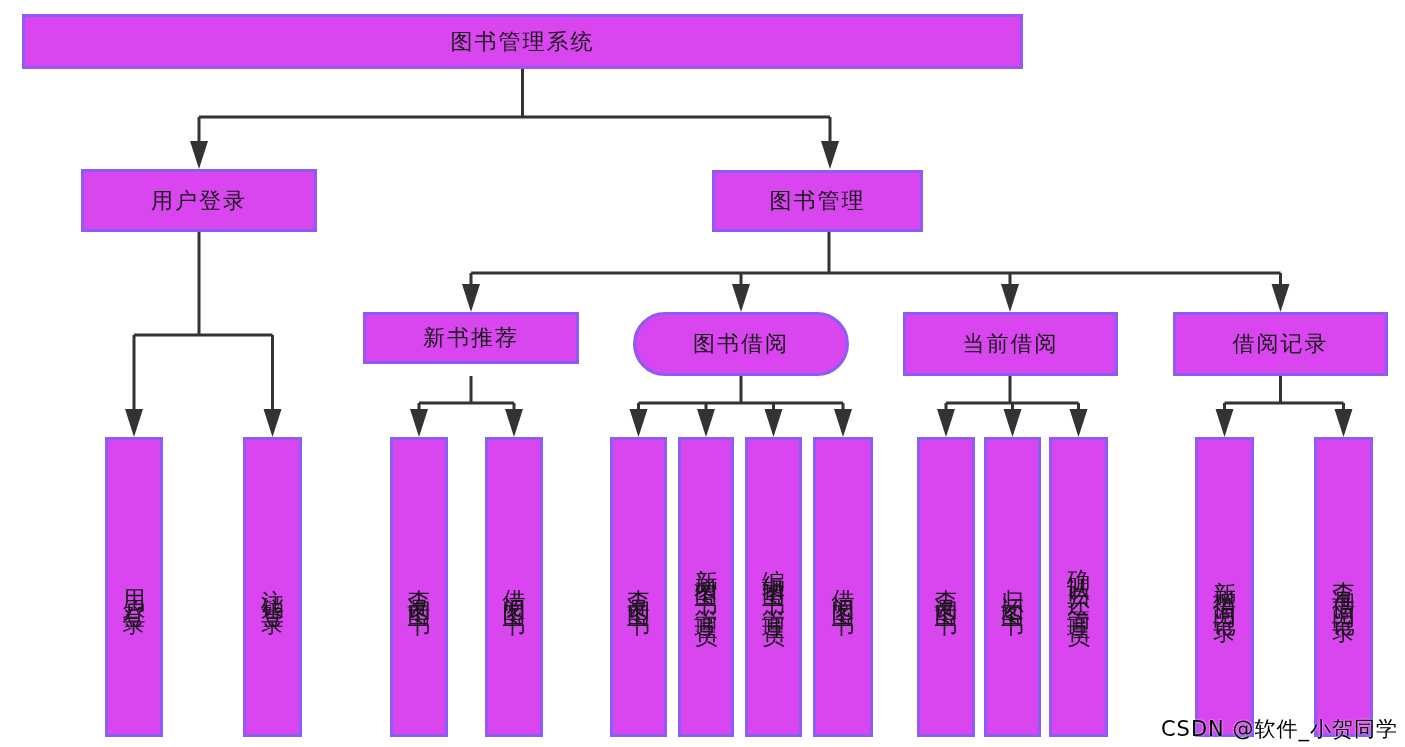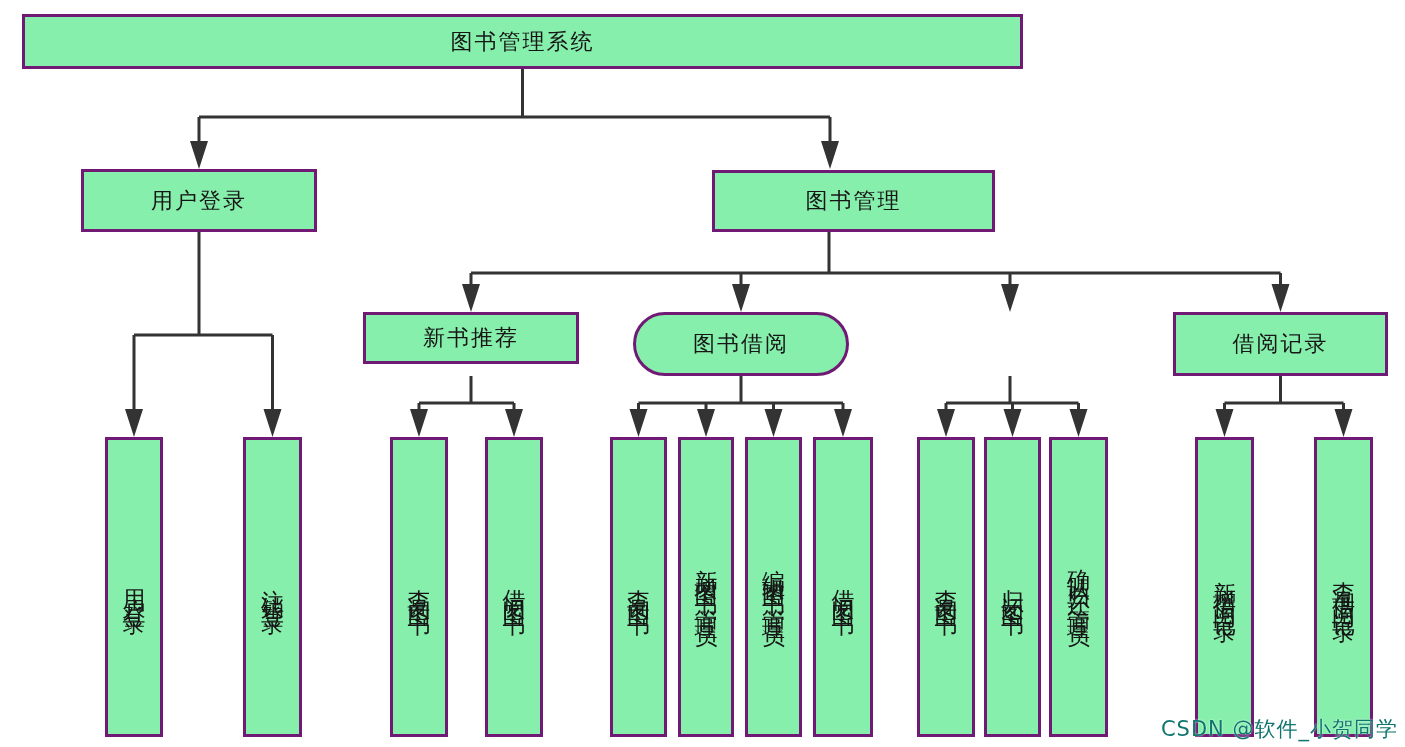--- a/index.html
+++ b/index.html
@@ -7,22 +7,22 @@
     position:relative;
     width:1405px;height:747px;
     background:#ffffff;
     overflow:hidden;
     font-family:"DejaVu Sans","Liberation Sans",sans-serif;
   }
   .wires{position:absolute;left:0;top:0;width:1405px;height:747px;}
   .box{
     position:absolute;
     box-sizing:border-box;
-    background:#86efac;
-    border:3px solid #701a75;
+    background:#d946ef;
+    border:3px solid #8b5cf6;
     display:flex;
     align-items:center;
     justify-content:center;
     color:#161616;
   }
   .box.h span{
     font-size:22px;
     letter-spacing:2px;
     white-space:nowrap;
     line-height:1;
@@ -34,21 +34,21 @@
     letter-spacing:8px;
     line-height:1;
     white-space:nowrap;
   }
   .watermark{
     position:absolute;
     right:7px;
     bottom:4px;
     font-size:21px;
     letter-spacing:1px;
-    color:#0f766e;
+    color:#000000;
     text-shadow:0 0 2px #ffffff;
     white-space:nowrap;
     z-index:5;
   }
 </style>
 </head>
 <body>
 
 <div class="stage">
 
@@ -90,29 +90,32 @@
     </g>
   </svg>
 
   <div class="box h" style="left:22px;top:14px;width:1001px;height:55px;">
     <span>图书管理系统</span>
   </div>
 
   <div class="box h" style="left:81px;top:169px;width:236px;height:63px;">
     <span>用户登录</span>
   </div>
-  <div class="box h" style="left:712px;top:170px;width:283px;height:62px;">
+  <div class="box h" style="left:712px;top:170px;width:211px;height:62px;">
     <span>图书管理</span>
   </div>
 
   <div class="box h" style="left:363px;top:312px;width:216px;height:52px;">
     <span>新书推荐</span>
   </div>
   <div class="box h" style="left:633px;top:312px;width:216px;height:64px;border-radius:32px;">
     <span>图书借阅</span>
+  </div>
+  <div class="box h" style="left:903px;top:312px;width:215px;height:64px;">
+    <span>当前借阅</span>
   </div>
   <div class="box h" style="left:1173px;top:312px;width:215px;height:64px;">
     <span>借阅记录</span>
   </div>
 
   <div class="box v" style="left:105px;top:437px;width:58px;height:300px;">
     <span>用户登录</span>
   </div>
   <div class="box v" style="left:243px;top:437px;width:59px;height:300px;">
     <span>注销登录</span>

